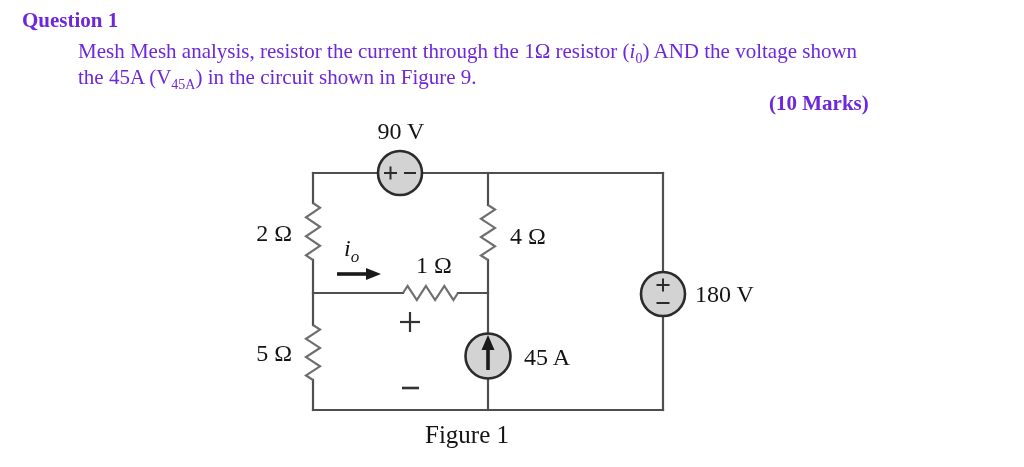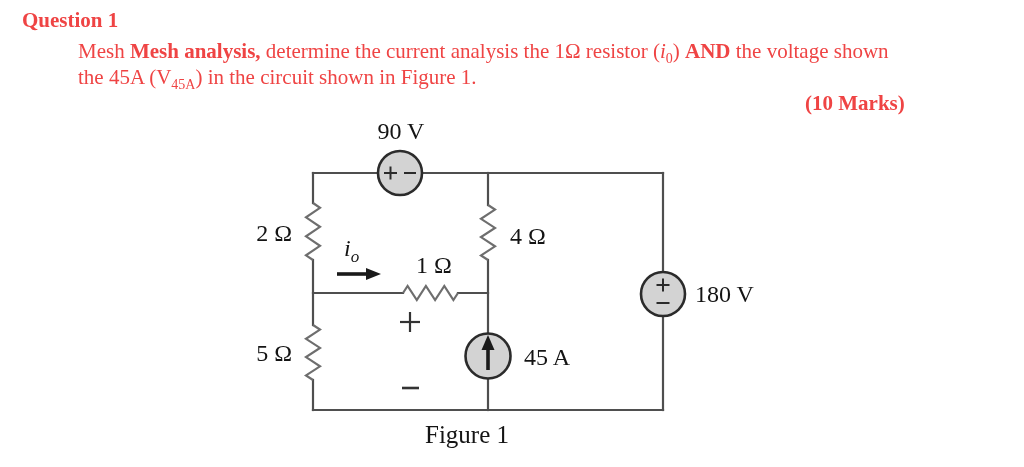--- a/index.html
+++ b/index.html
@@ -1,62 +1,62 @@
 <!DOCTYPE html>
 <html><head>
 <meta charset="utf-8">
 <style>
   html,body{margin:0;padding:0;background:#ffffff;}
   .page{
     position:relative;
     width:1024px;height:467px;
     background:#ffffff;
     font-family:"Liberation Serif", serif;
-    color:#ef4444;
+    color:#6d28d9;
     overflow:hidden;
   }
   .q-title{
     position:absolute;left:22px;top:8px;
     font-size:21px;font-weight:bold;
   }
   .q-line{
     position:absolute;left:78px;
     font-size:21px;white-space:nowrap;
   }
   .q-line1{top:39px;}
   .q-line2{top:65px;}
-  .q-line .b{font-weight:bold;}
+  .q-line .b{font-weight:normal;}
   .q-line .i{font-style:italic;}
   .q-line sub{font-size:14px;line-height:0;}
   .marks{
     position:absolute;left:769px;top:91px;
-    font-size:21px;font-weight:bold;margin-left:36px;
+    font-size:21px;font-weight:bold;
   }
   .circuit-svg{position:absolute;left:0;top:0;}
   .circuit-svg text{
     font-family:"Liberation Serif", serif;
     font-size:24px;
     fill:#141414;
   }
   .circuit-svg .cap{font-size:25px;}
   .circuit-svg .io{font-style:italic;}
 </style>
 </head>
 <body>
 
 <div class="page">
 
   <div class="q-title">Question 1</div>
 
   <div class="q-line q-line1">
-    <span>Mesh </span><span class="b">Mesh analysis,</span><span> determine the current analysis the 1Ω resistor (</span><span class="i">i</span><sub>0</sub><span>) </span><span class="b">AND</span><span> the voltage shown</span>
+    <span>Mesh </span><span class="b">Mesh analysis,</span><span> resistor the current through the 1Ω resistor (</span><span class="i">i</span><sub>0</sub><span>) </span><span class="b">AND</span><span> the voltage shown</span>
   </div>
 
   <div class="q-line q-line2">
-    <span>the 45A (V</span><sub>45A</sub><span>) in the circuit shown in Figure 1.</span>
+    <span>the 45A (V</span><sub>45A</sub><span>) in the circuit shown in Figure 9.</span>
   </div>
 
   <div class="marks">(10 Marks)</div>
 
   <svg class="circuit-svg" width="1024" height="467" viewBox="0 0 1024 467">
 
     <g stroke="#4f4f4f" stroke-width="2.2" fill="none" stroke-linecap="square">
 
       <line x1="313" y1="173" x2="378" y2="173"></line>
       <line x1="422" y1="173" x2="663" y2="173"></line>

